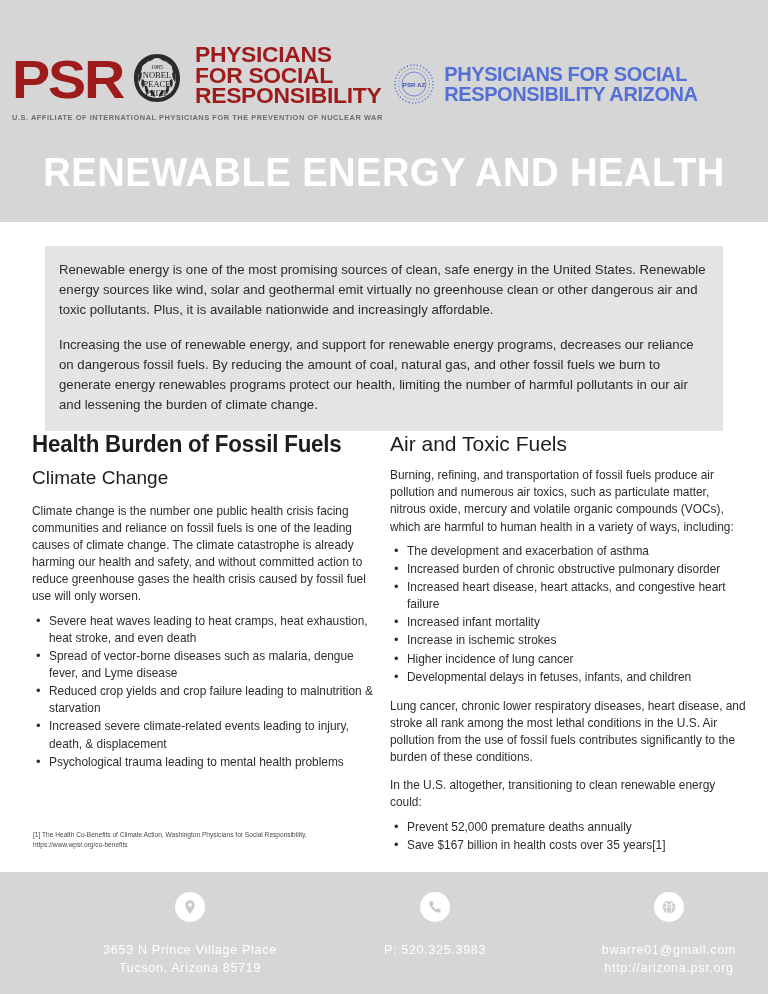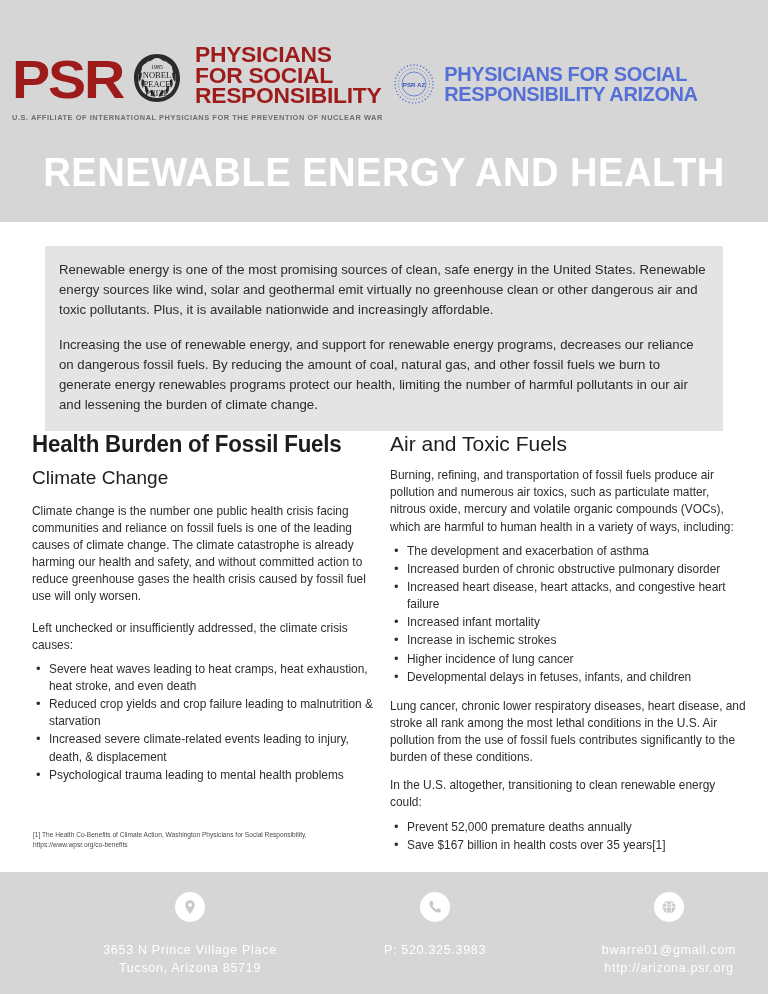--- a/index.html
+++ b/index.html
@@ -337,23 +337,23 @@
   <p>Renewable energy is one of the most promising sources of clean, safe energy in the United States. Renewable energy sources like wind, solar and geothermal emit virtually no greenhouse clean or other dangerous air and toxic pollutants. Plus, it is available nationwide and increasingly affordable.</p>
   <p>Increasing the use of renewable energy, and support for renewable energy programs, decreases our reliance on dangerous fossil fuels. By reducing the amount of coal, natural gas, and other fossil fuels we burn to generate energy renewables programs protect our health, limiting the number of harmful pollutants in our air and lessening the burden of climate change.</p>
 </div>
 
 <div class="columns">
 
   <div class="col-left">
     <h2 class="head-big">Health Burden of Fossil Fuels</h2>
     <h3 class="head-sub">Climate Change</h3>
     <p class="body-p">Climate change is the number one public health crisis facing communities and reliance on fossil fuels is one of the leading causes of climate change. The climate catastrophe is already harming our health and safety, and without committed action to reduce greenhouse gases the health crisis caused by fossil fuel use will only worsen.</p>
-    <p class="body-p">Left unchecked or insufficiently addressed, the climate crisis causes:</p>
     <ul class="blist">
       <li>Severe heat waves leading to heat cramps, heat exhaustion, heat stroke, and even death</li>
+      <li>Spread of vector-borne diseases such as malaria, dengue fever, and Lyme disease</li>
       <li>Reduced crop yields and crop failure leading to malnutrition &amp; starvation</li>
       <li>Increased severe climate-related events leading to injury, death, &amp; displacement</li>
       <li>Psychological trauma leading to mental health problems</li>
     </ul>
   </div>
 
   <div class="col-right">
     <h2 class="head-right">Air and Toxic Fuels</h2>
     <p class="body-p">Burning, refining, and transportation of fossil fuels produce air pollution and numerous air toxics, such as particulate matter, nitrous oxide, mercury and volatile organic compounds (VOCs), which are harmful to human health in a variety of ways, including:</p>
     <ul class="blist">

